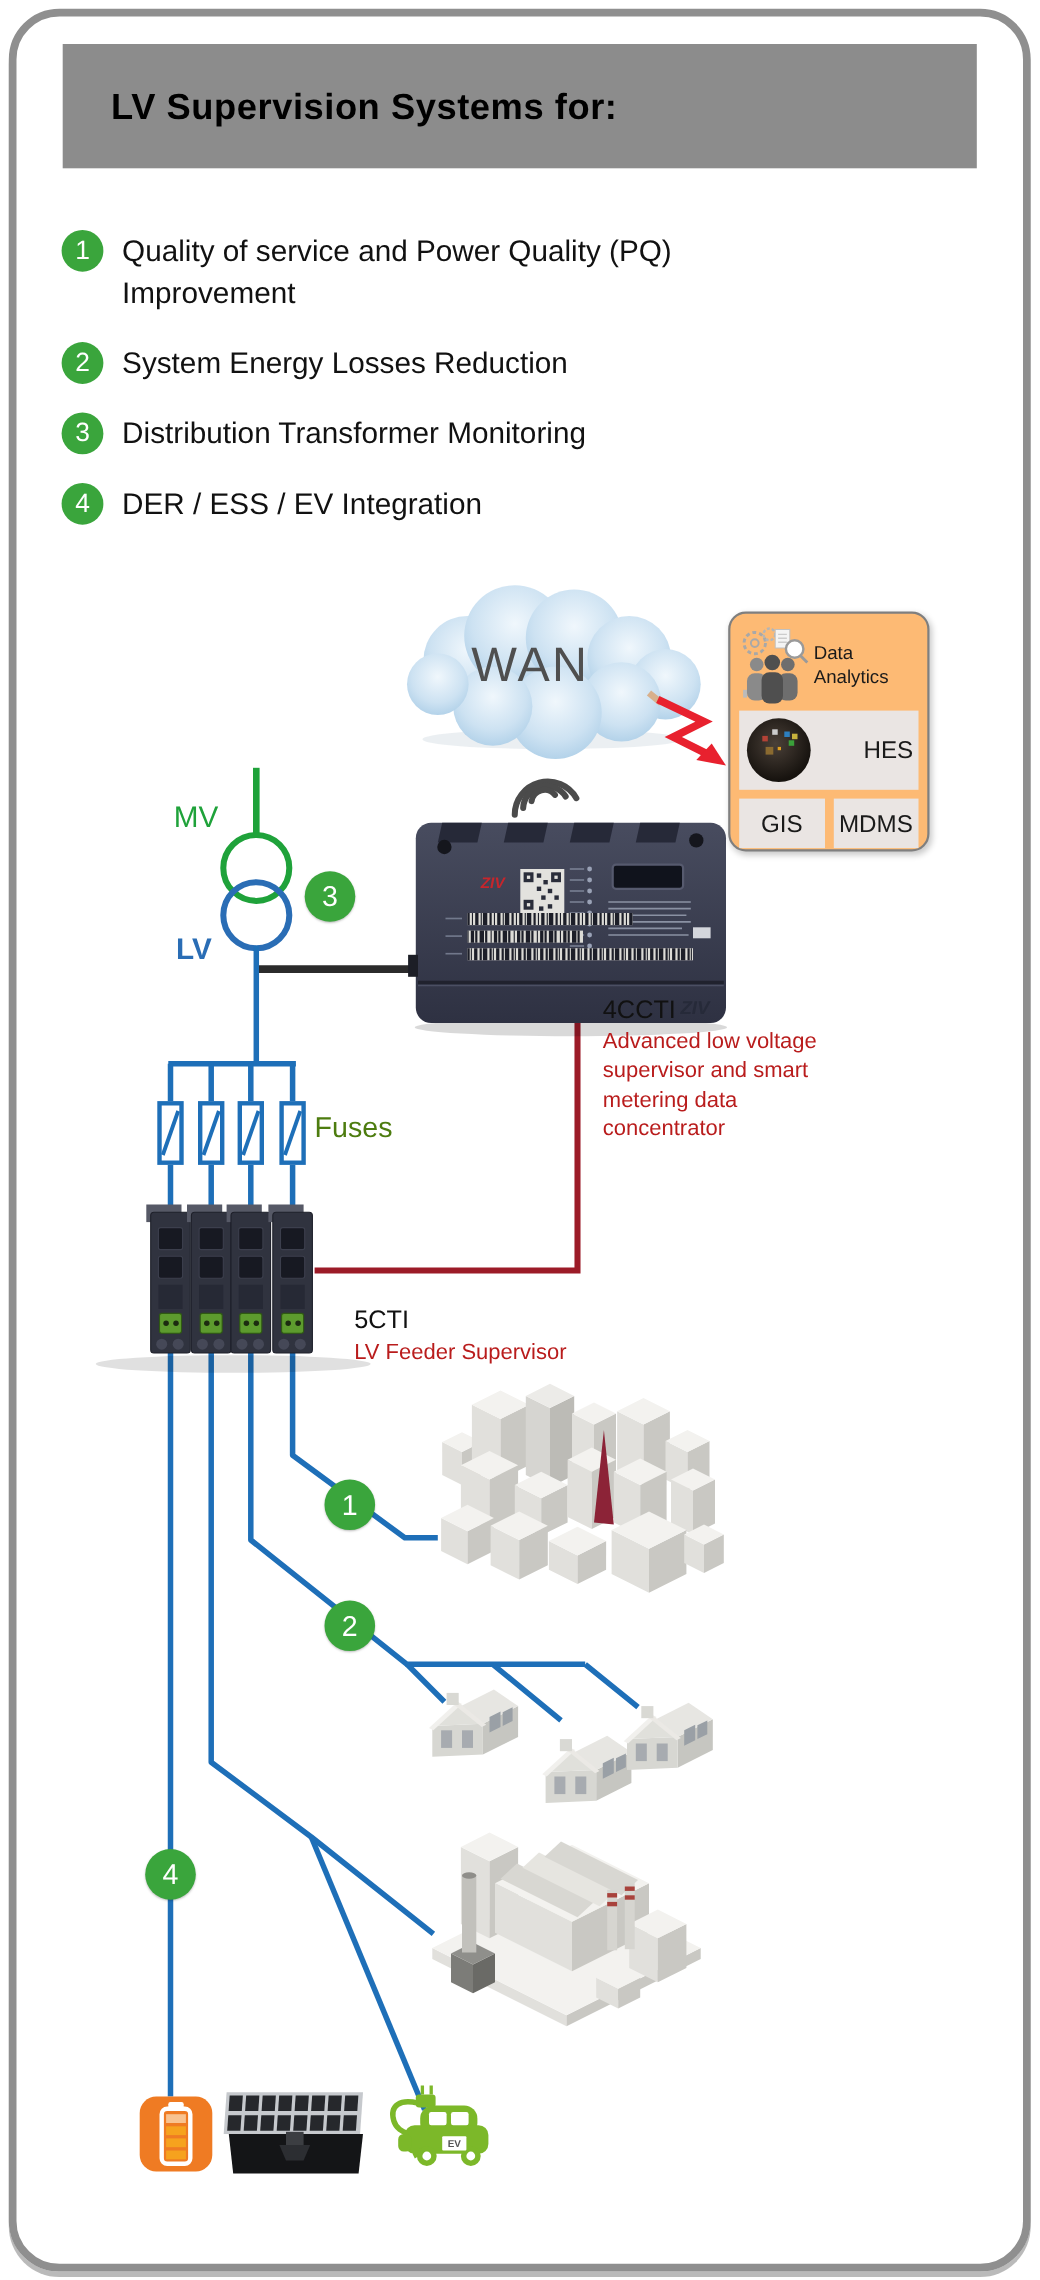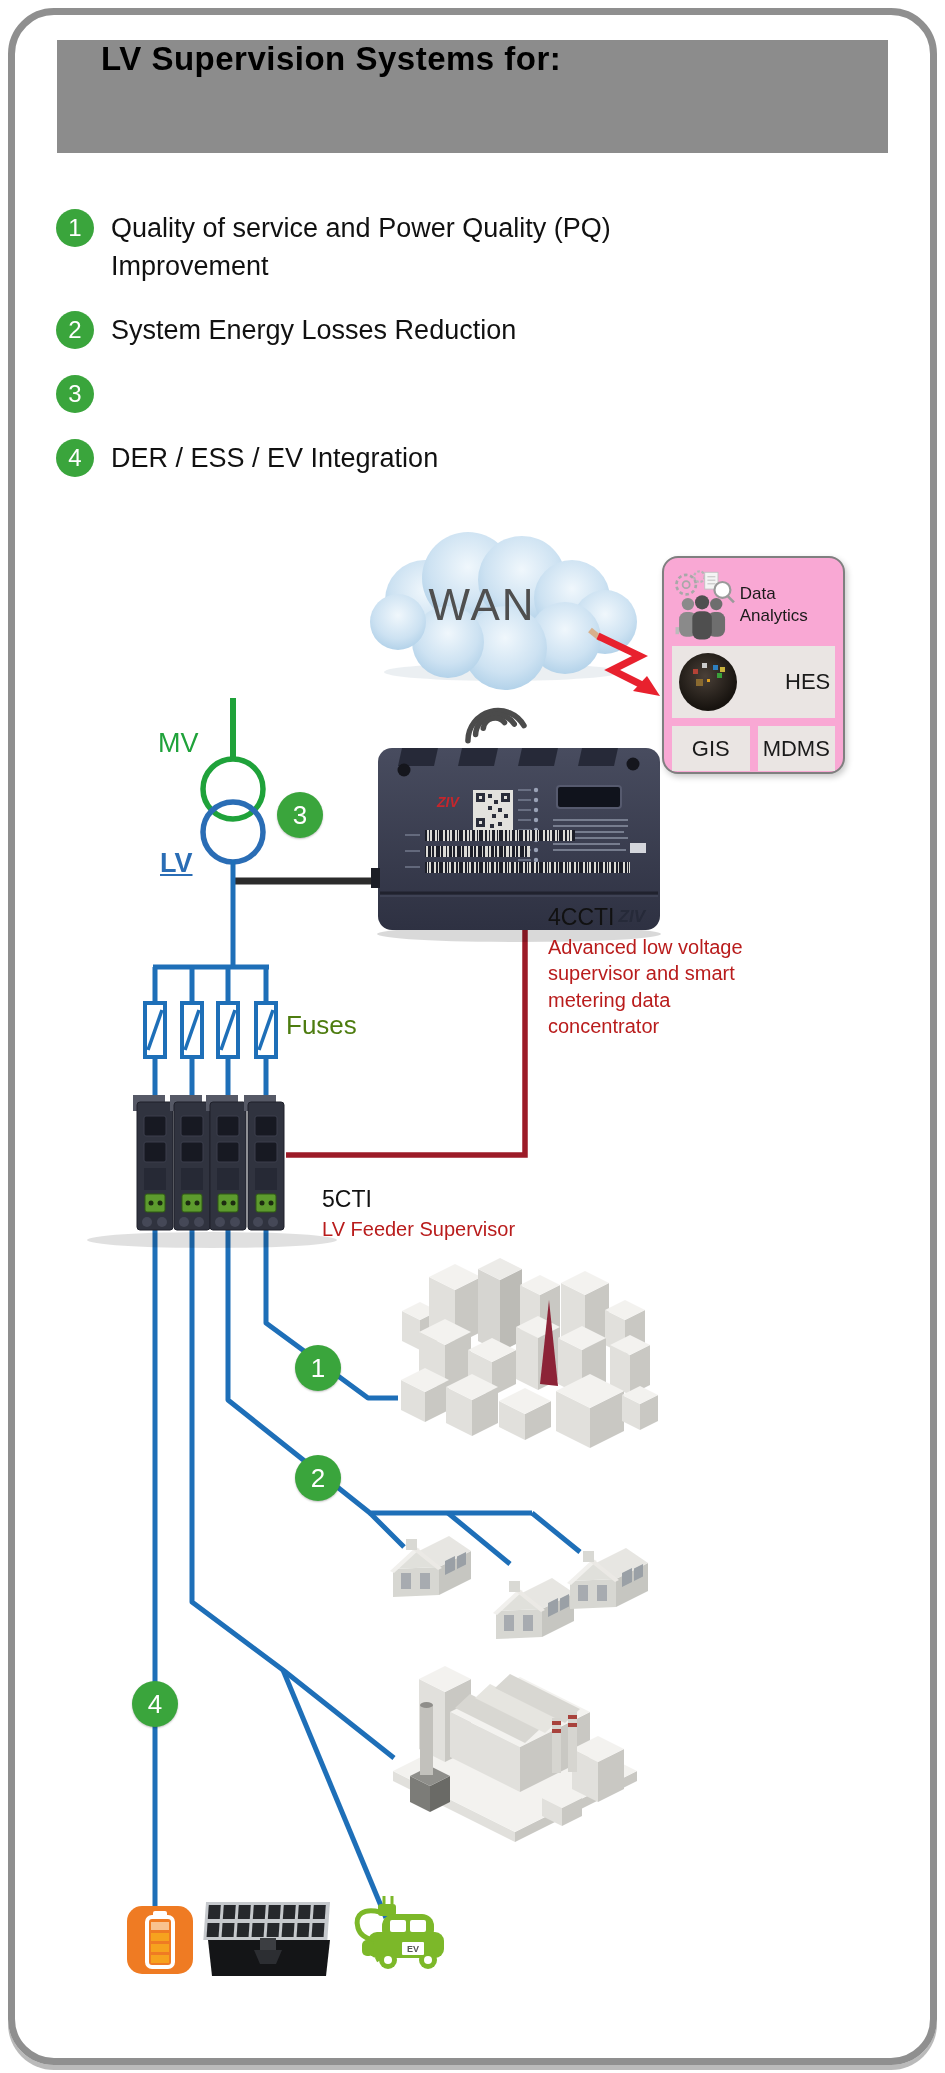--- a/index.html
+++ b/index.html
@@ -8,21 +8,21 @@
     font-family:"Liberation Sans", sans-serif;color:#111;
   }
   .frame{
     position:absolute;left:8px;top:8px;width:915px;height:2043px;
     border:7px solid #8f8f8f;border-radius:46px;
     box-shadow:0 5px 0 rgba(130,130,130,.55);
     pointer-events:none;z-index:5;
   }
   .title-bar{
     position:absolute;left:57px;top:40px;width:831px;height:113px;
-    background:#8c8c8c;z-index:2;display:flex;align-items:flex-start;
+    background:#8c8c8c;z-index:2;display:flex;align-items:center;
   }
   .title-bar h1{
     margin:0 0 0 44px;font-size:33px;font-weight:bold;color:#000;letter-spacing:.5px;
   }
   .benefits{
     position:absolute;left:56px;top:209px;width:780px;z-index:2;
     list-style:none;margin:0;padding:0;
   }
   .benefits li{display:flex;align-items:flex-start;margin-bottom:26px;}
   .badge{
@@ -32,31 +32,31 @@
   }
   .benefit-text{font-size:27px;line-height:38px;max-width:660px;}
 
   .dbadge{
     position:absolute;width:46px;height:46px;border-radius:50%;background:#3aa53c;
     color:#fff;font-size:26px;display:flex;align-items:center;justify-content:center;
     z-index:3;box-shadow:0 1px 2px rgba(0,0,0,.25);
   }
   .lbl{position:absolute;z-index:3;}
   .lbl-mv{left:158px;top:728px;font-size:27px;font-weight:normal;color:#1fa23a;}
-  .lbl-lv{left:160px;top:848px;font-size:27px;font-weight:bold;color:#2a6db5;text-decoration:underline;}
+  .lbl-lv{left:160px;top:848px;font-size:27px;font-weight:bold;color:#2a6db5;}
   .lbl-wan{left:412px;top:580px;width:140px;text-align:center;font-size:44px;color:#4f4f4f;letter-spacing:2px;}
   .lbl-fuses{left:286px;top:1010px;font-size:26px;color:#4d7c0f;}
   .dev-label .dev-name{font-size:23px;margin-bottom:3px;}
   .dev-label .dev-desc{font-size:20px;line-height:1.32;color:#b91c1c;}
   .lbl-4ccti{left:548px;top:904px;width:200px;}
   .lbl-5cti{left:322px;top:1186px;width:250px;}
 
   .da-box{
     position:absolute;left:662px;top:556px;width:183px;height:218px;z-index:3;
-    background:#f9a8d4;border:2px solid #7f7f7f;border-radius:16px;
+    background:#fdba74;border:2px solid #7f7f7f;border-radius:16px;
     box-shadow:2px 3px 6px rgba(0,0,0,.22);box-sizing:border-box;padding:8px;
   }
   .da-head{display:flex;align-items:center;gap:4px;}
   .da-title{font-size:17px;line-height:1.3;color:#1a1a1a;}
   .da-row{margin-top:2px;height:72px;background:#eae5e3;display:flex;align-items:center;padding-left:7px;box-sizing:border-box;gap:28px;}
   .hes-circle{
     width:58px;height:58px;border-radius:50%;
     background:radial-gradient(circle at 45% 40%, #4a4038, #17130f 70%);
     position:relative;flex:0 0 58px;
   }
@@ -84,20 +84,21 @@
   <li>
     <span class="badge">1</span>
     <span class="benefit-text">Quality of service and Power Quality (PQ) Improvement</span>
   </li>
   <li>
     <span class="badge">2</span>
     <span class="benefit-text">System Energy Losses Reduction</span>
   </li>
   <li>
     <span class="badge">3</span>
+    <span class="benefit-text">Distribution Transformer Monitoring</span>
   </li>
   <li>
     <span class="badge">4</span>
     <span class="benefit-text">DER / ESS / EV Integration</span>
   </li>
 </ul>
 
 <svg class="diagram" width="945" height="2073" viewBox="0 0 945 2073" xmlns="http://www.w3.org/2000/svg">
   <defs>
     <radialGradient id="cg" cx="50%" cy="38%" r="70%">

